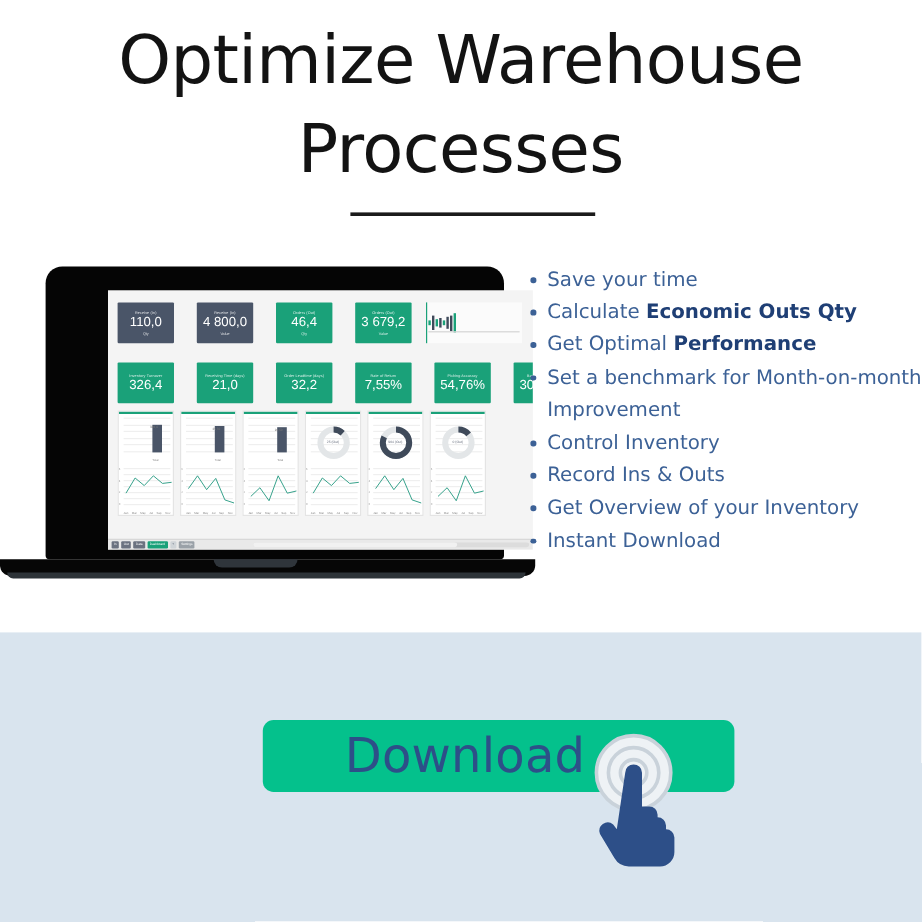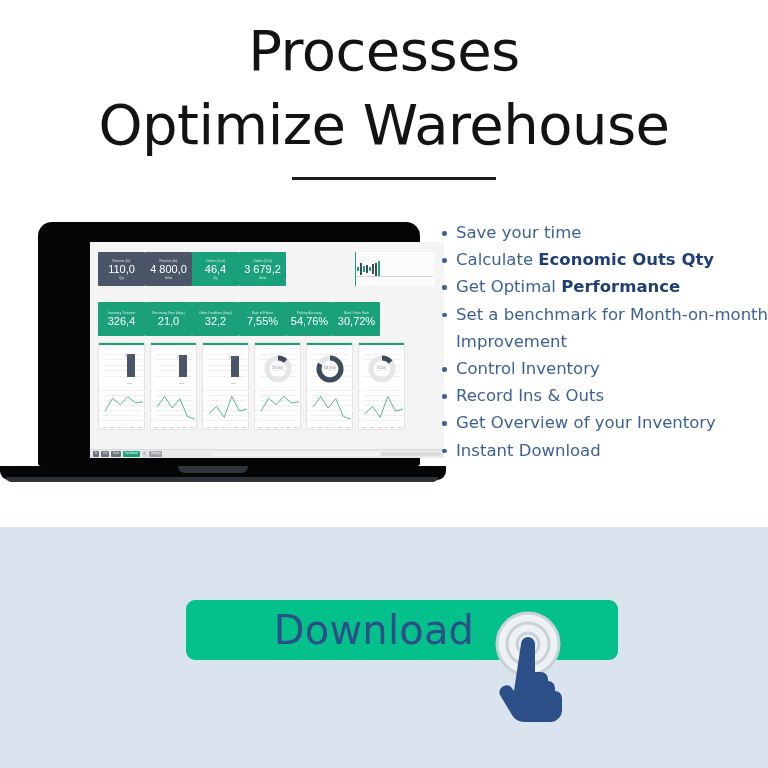--- a/index.html
+++ b/index.html
@@ -50,21 +50,21 @@
     background:#2d3338;border-radius:0 0 8px 8px;
   }
   #notch{
     position:absolute;left:178px;top:248px;width:70px;height:7px;
     background:#2f353b;border-radius:0 0 7px 7px;
   }
 
   
   #dash{position:absolute;left:0;top:0;width:354px;height:216px;background:#f4f4f4;}
 
-  .kpi-row{position:absolute;display:flex;gap:0;}
+  .kpi-row{position:absolute;display:flex;gap:19px;}
   #kpi-row-1{left:8px;top:10px;}
   #kpi-row-2{left:8px;top:60px;}
 
   .kpi{
     width:47px;height:34px;border-radius:1px;
     display:flex;flex-direction:column;align-items:center;justify-content:center;
     color:#ffffff;overflow:hidden;
   }
   .kpi.dark{background:#4a5568;}
   .kpi.green{background:#1aa179;}
@@ -140,37 +140,37 @@
     width:4.5px;height:4.5px;border-radius:50%;background:#3c6196;
   }
   #bullets b{color:#1f3f75;font-weight:700;}
 
   
   #band{
     position:absolute;left:0;top:527px;width:768px;height:241px;
     background:#d9e4ee;
   }
   #dl-btn{
-    position:absolute;left:186px;top:73px;width:432px;height:60px;
+    position:absolute;left:219px;top:73px;width:393px;height:60px;
     background:#04c18c;border-radius:9px;
     display:flex;align-items:center;justify-content:center;
   }
   #dl-label{
     font-family:"DejaVu Sans", sans-serif;
     font-size:40px;line-height:40px;color:#2d4f88;font-weight:400;
     margin-right:56px;letter-spacing:0.2px;
   }
   #cursor{position:absolute;left:487px;top:84px;width:82px;height:112px;}
 </style>
 </head>
 <body>
 
 <div id="headline">
+  <span class="line">Optimize Warehouse</span>
   <span class="line">Processes</span>
-  <span class="line">Optimize Warehouse</span>
 </div>
 <div id="title-rule"></div>
 
 <div id="laptop">
   <div id="lid">
     <div id="screen">
 
       <div id="dash">
 
         <div class="kpi-row" id="kpi-row-1">

